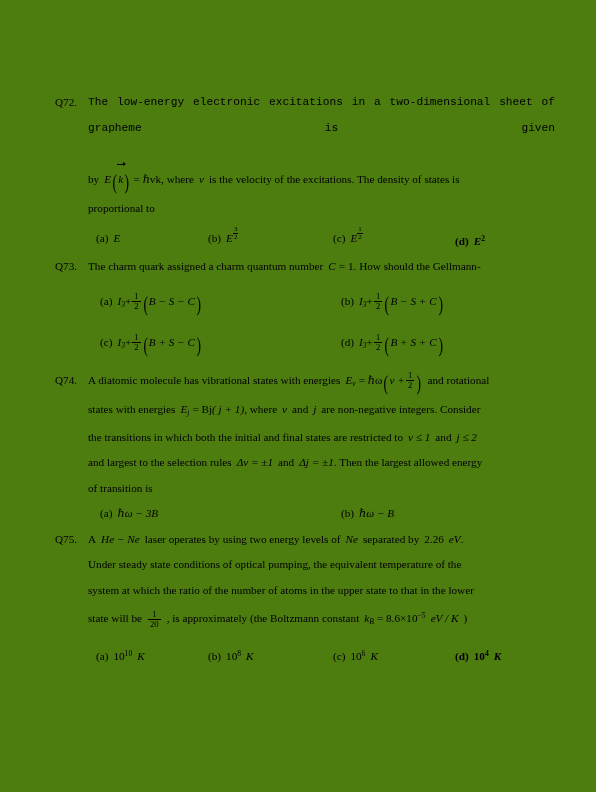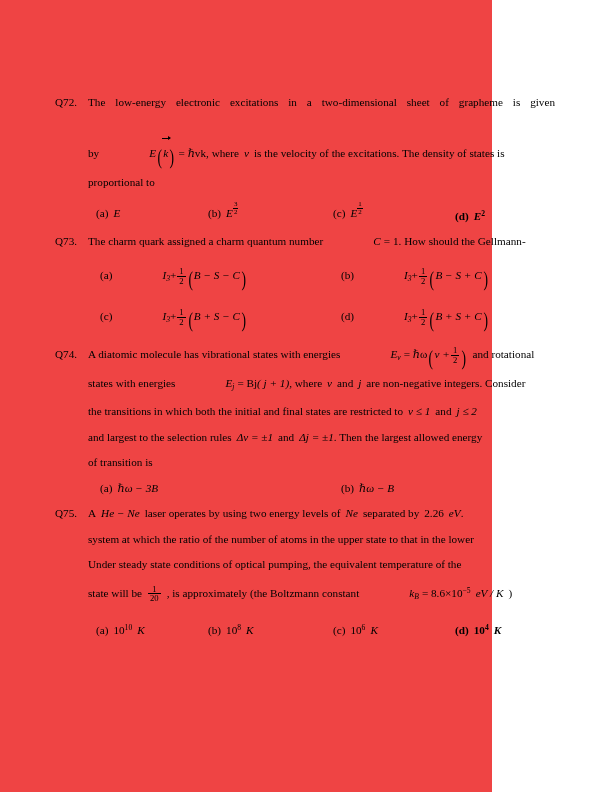--- a/index.html
+++ b/index.html
@@ -12,23 +12,23 @@
     height: 792px;
     position: relative;
     font-family: "Liberation Serif", "DejaVu Serif", serif;
     color: #000000;
     overflow: hidden;
   }
 
   .page {
     position: absolute;
     left: 0; top: 0;
-    width: 492px;
+    width: 596px;
     height: 792px;
-    background: #ef4444;
+    background: #4d7c0f;
   }
 
   .content {
     position: absolute;
     left: 55px;
     top: 90px;
     width: 500px;
   }
 
   
@@ -51,20 +51,21 @@
   .qline {
     font-size: 11.2px;
     line-height: 25.5px;
     text-align: justify;
     text-justify: inter-word;
     white-space: nowrap;
   }
   .qline.jst {
     white-space: normal;
     text-align: justify;
+    font-family: Liberation Mono, monospace;
   }
   .qline.jst::after {
     content: "";
     display: inline-block;
     width: 100%;
   }
 
   
   .opts {
     position: relative;
@@ -102,21 +103,20 @@
     font-family: "Liberation Serif", "DejaVu Serif", serif;
     font-style: italic;
   }
   .mu {
     font-family: "Liberation Serif", "DejaVu Serif", serif;
     font-style: normal;
   }
   .math {
     font-family: "Liberation Serif", "DejaVu Serif", serif;
     white-space: nowrap;
-    margin-left: 45px;
   }
   sub {
     font-size: 0.68em;
     vertical-align: -0.25em;
     font-style: italic;
   }
   sup {
     font-size: 0.68em;
     vertical-align: 0.52em;
     font-style: normal;
@@ -278,22 +278,22 @@
         </div>
       </div>
     </div>
 
     <div class="qblock">
       <div class="qnum">Q75.</div>
       <div class="qbody">
         <div class="qline">
           <span>A</span><span class="spw"></span><span class="mi">He − Ne</span><span class="spw"></span><span>laser operates by using two energy levels of</span><span class="spw"></span><span class="mi">Ne</span><span class="spw"></span><span>separated by</span><span class="spw"></span><span class="mu">2.26</span><span class="spw"></span><span class="mi">eV</span><span>.</span>
         </div>
+        <div class="qline">Under steady state conditions of optical pumping, the equivalent temperature of the</div>
         <div class="qline">system at which the ratio of the number of atoms in the upper state to that in the lower</div>
-        <div class="qline">Under steady state conditions of optical pumping, the equivalent temperature of the</div>
         <div class="qline">
           <span>state will be</span><span class="spw"></span><span class="frac"><span class="num">1</span><span class="den">20</span></span><span class="spw"></span><span>, is approximately (the Boltzmann constant</span><span class="spw"></span><span class="math"><span class="mi">k</span><sub>B</sub><span class="sp"></span><span class="mu">= 8.6×10</span><sup>−5</sup></span><span class="spw"></span><span class="mi">eV / K</span><span class="spw"></span><span>)</span>
         </div>
       </div>
       <div class="gap6"></div>
       <div class="opts">
         <div class="optrow">
           <span class="opt c1"><span class="lbl">(a)</span><span class="mu">10</span><sup>10</sup><span class="spw"></span><span class="mi">K</span></span>
           <span class="opt c2"><span class="lbl">(b)</span><span class="mu">10</span><sup>8</sup><span class="spw"></span><span class="mi">K</span></span>
           <span class="opt c3"><span class="lbl">(c)</span><span class="mu">10</span><sup>6</sup><span class="spw"></span><span class="mi">K</span></span>

